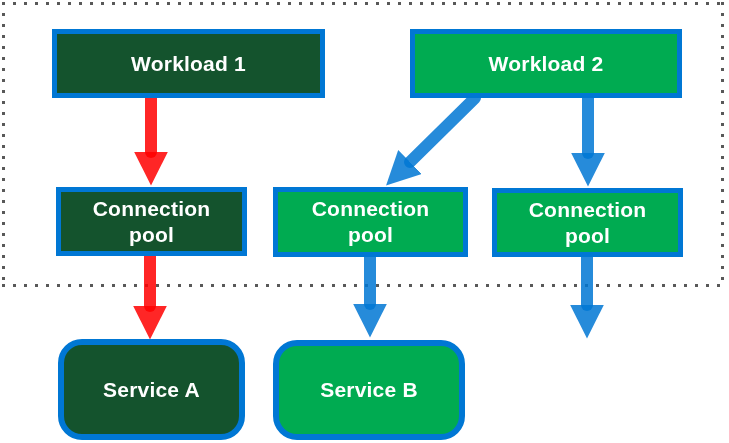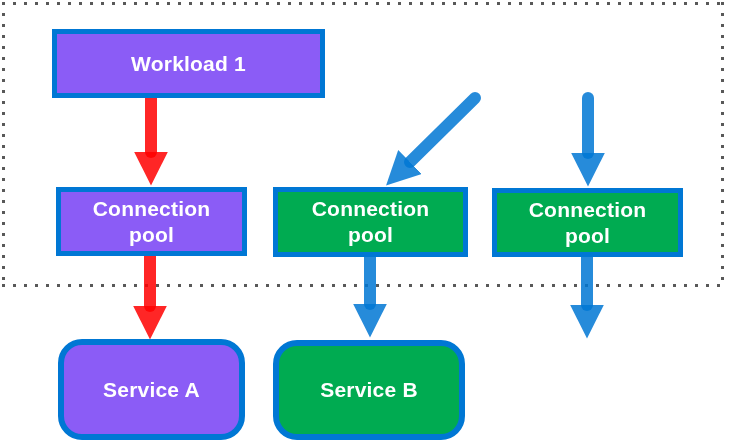--- a/index.html
+++ b/index.html
@@ -38,21 +38,21 @@
     display: flex;
     align-items: center;
     justify-content: center;
     text-align: center;
     color: #ffffff;
     font-size: 21px;
     font-weight: 700;
     line-height: 26px;
     letter-spacing: 0.2px;
   }
-  .fill-red   { background: #8b5cf6; }
+  .fill-red   { background: #14532d; }
   .fill-green { background: #00ab51; }
   .rounded {
     border-radius: 24px;
     border-width: 6px;
   }
   
   #workload1 { left: 52px;  top: 29px;  width: 273px; height: 69px; }
   #workload2 { left: 410px; top: 29px;  width: 272px; height: 69px; }
   #pool1     { left: 56px;  top: 187px; width: 191px; height: 69px; }
   #pool2     { left: 273px; top: 187px; width: 195px; height: 70px; }
@@ -89,20 +89,23 @@
     <line x1="475" y1="98" x2="410" y2="162" stroke="#0077d4" stroke-opacity="0.85" stroke-width="12" stroke-linecap="round" marker-end="url(#head-blue)"></line>
     <line x1="588" y1="98" x2="588" y2="153" stroke="#0077d4" stroke-opacity="0.85" stroke-width="12" stroke-linecap="round" marker-end="url(#head-blue)"></line>
     <line x1="370" y1="257" x2="370" y2="304" stroke="#0077d4" stroke-opacity="0.85" stroke-width="12" stroke-linecap="round" marker-end="url(#head-blue)"></line>
     <line x1="587" y1="257" x2="587" y2="305" stroke="#0077d4" stroke-opacity="0.85" stroke-width="12" stroke-linecap="round" marker-end="url(#head-blue)"></line>
   </svg>
 
   <div id="workload1" class="node fill-red">
     <span>Workload 1</span>
   </div>
 
+  <div id="workload2" class="node fill-green">
+    <span>Workload 2</span>
+  </div>
 
   <div id="pool1" class="node fill-red">
     <span class="pool-label">Connection pool</span>
   </div>
 
   <div id="pool2" class="node fill-green">
     <span class="pool-label">Connection pool</span>
   </div>
 
   <div id="pool3" class="node fill-green">

